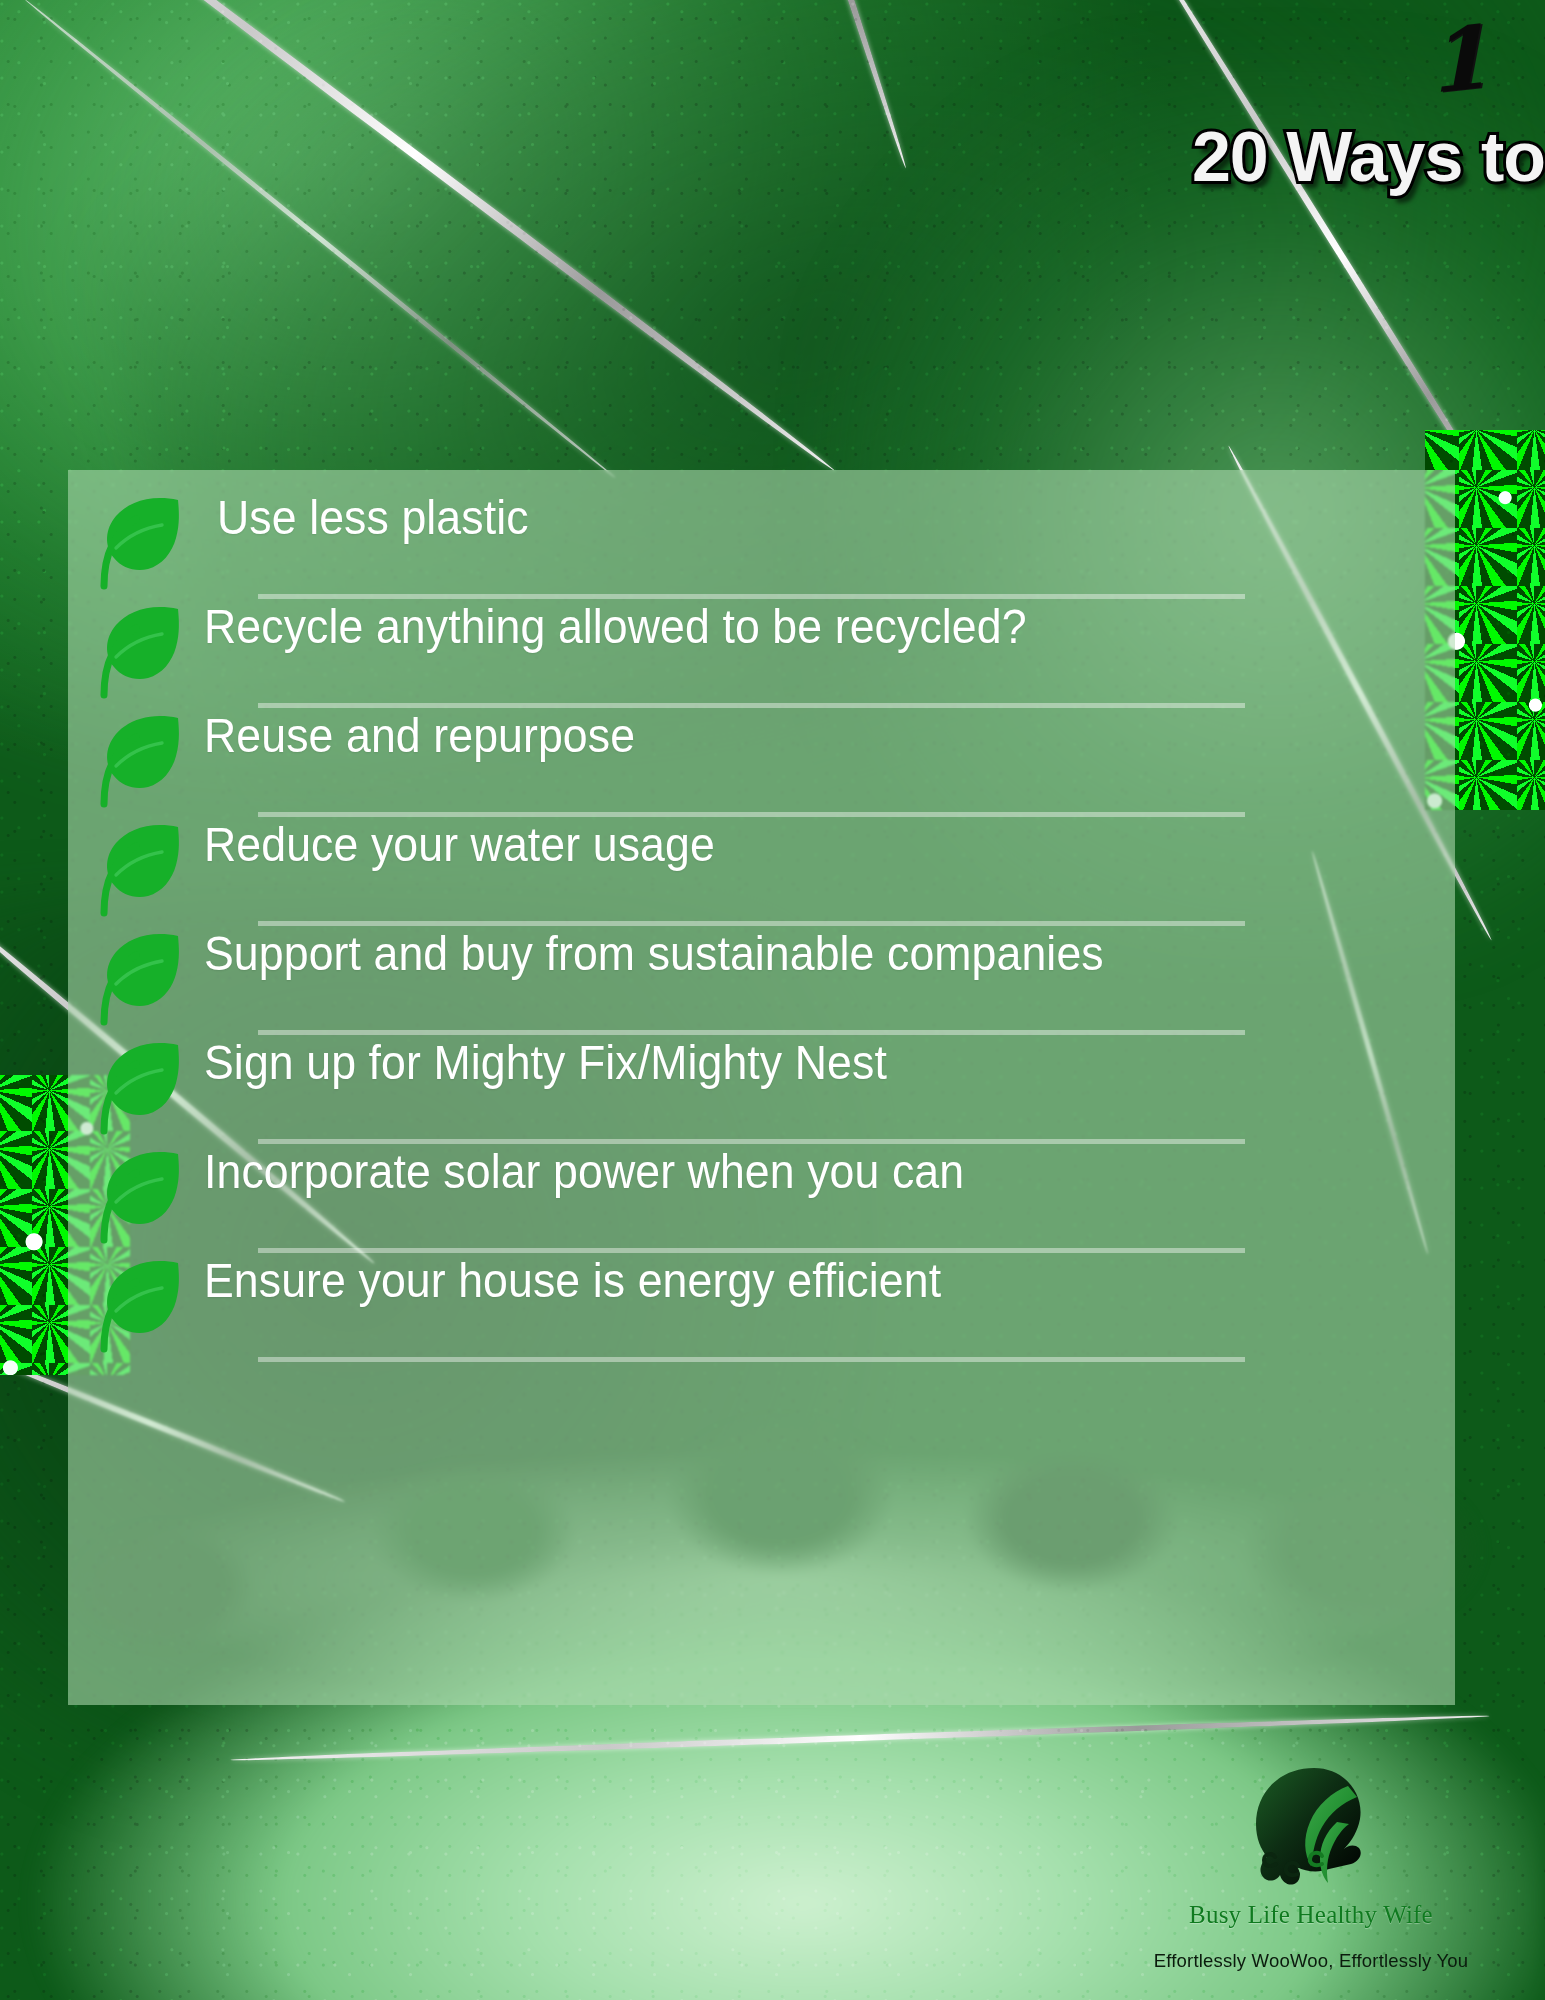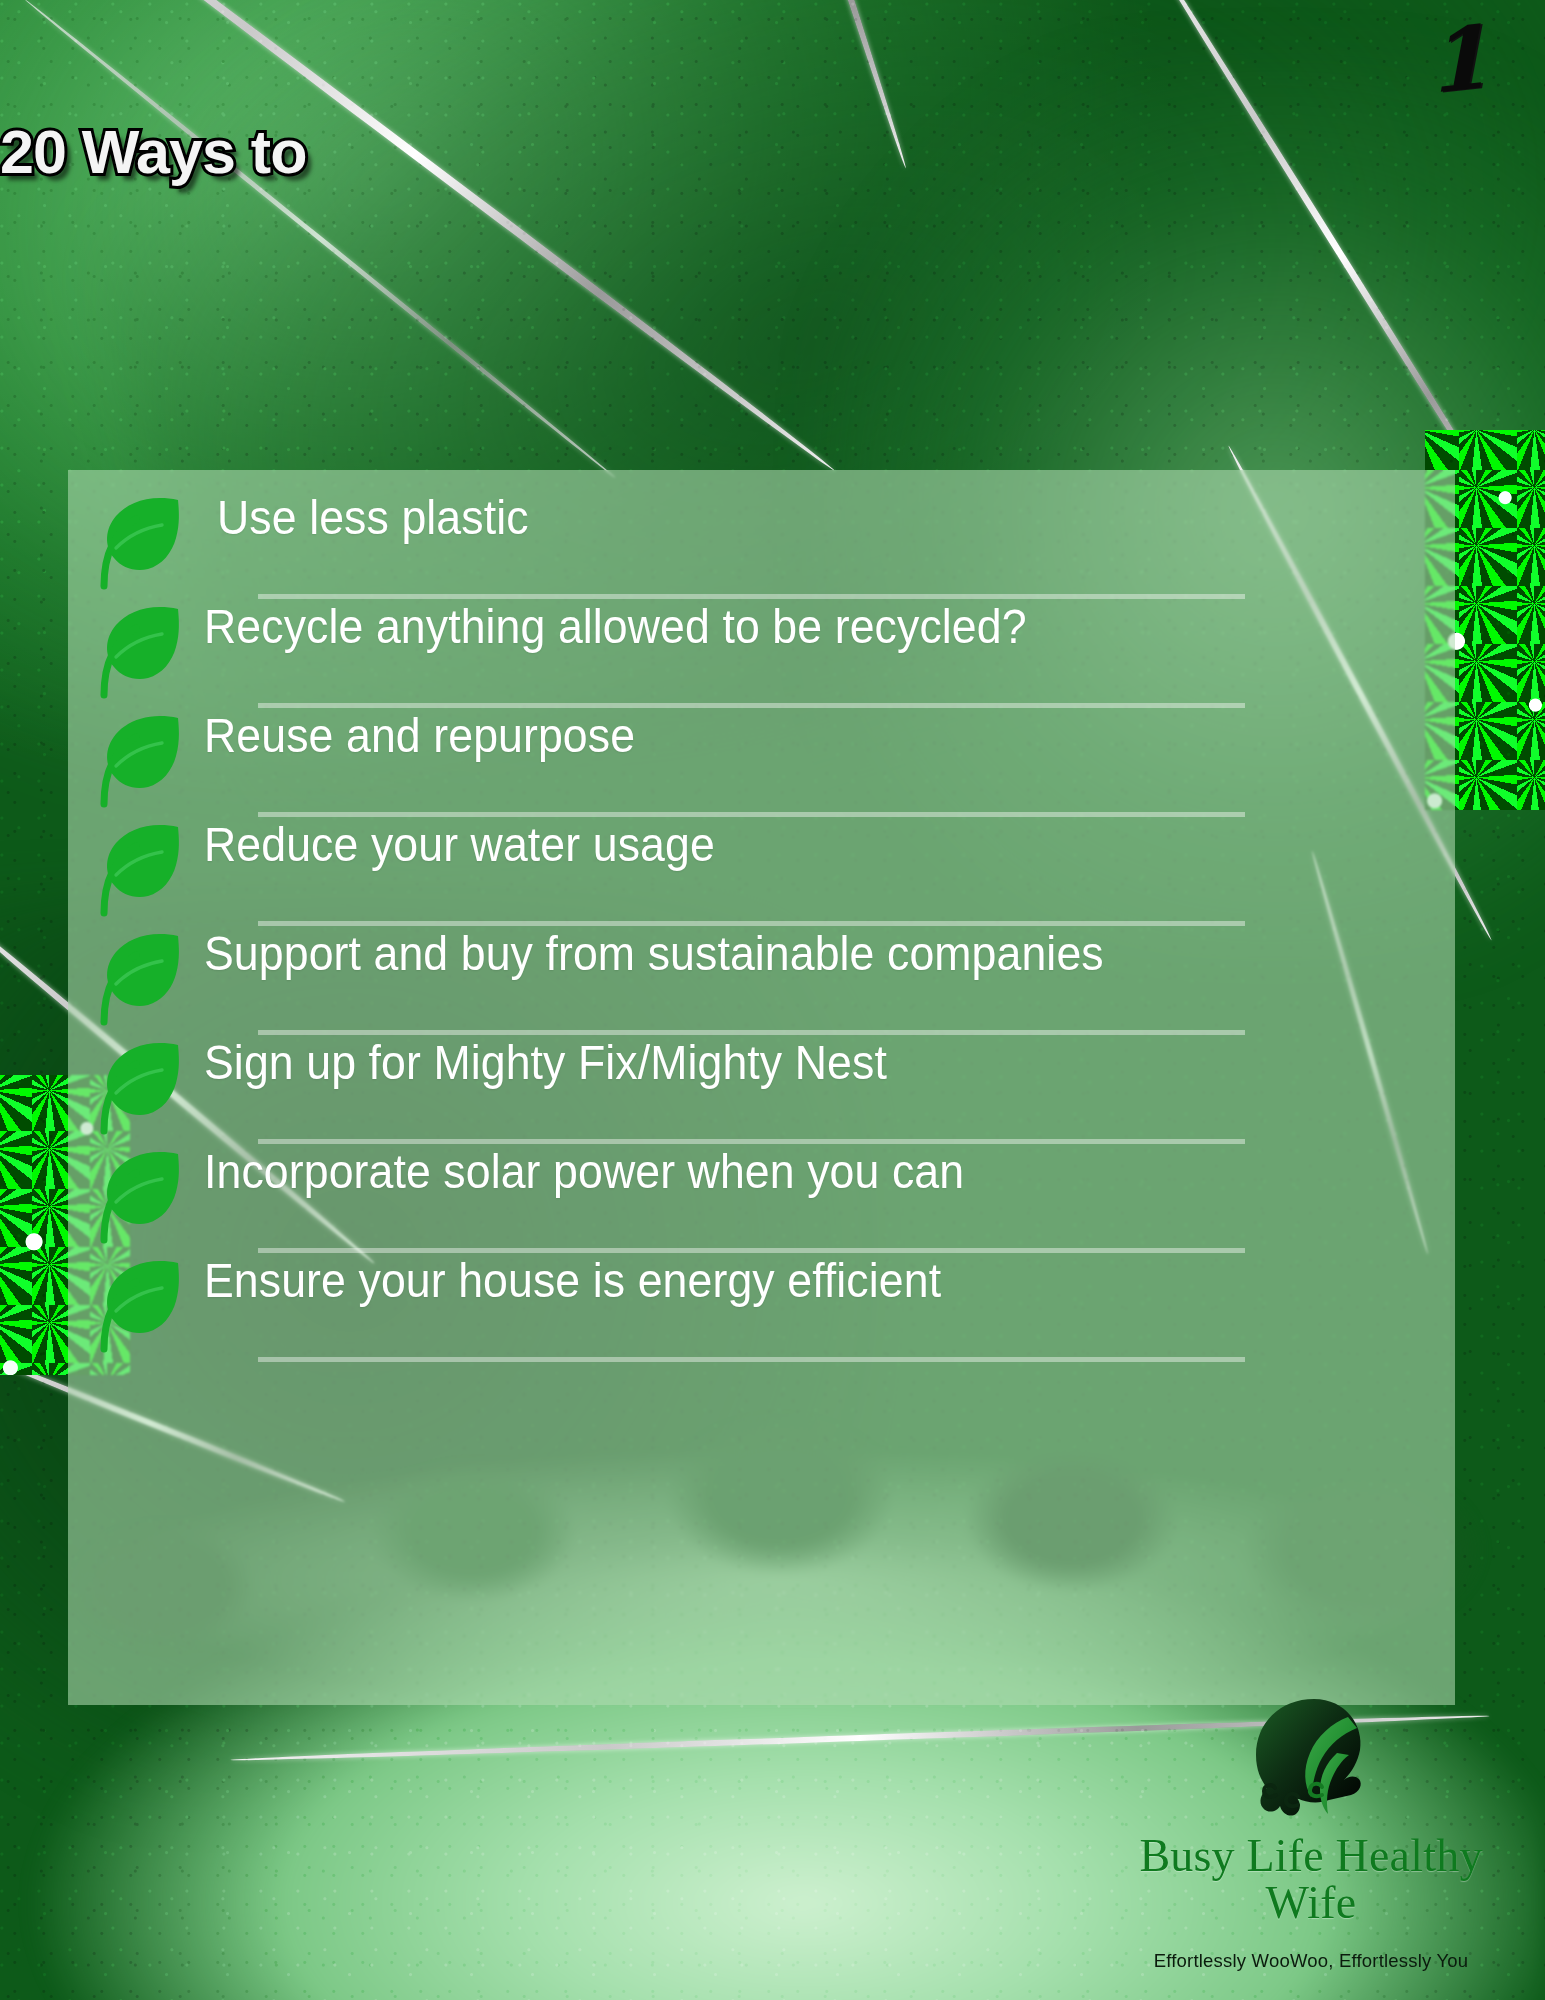--- a/index.html
+++ b/index.html
@@ -119,22 +119,22 @@
     font-family:"DejaVu Serif", serif;
     font-size:86px; font-style:italic; font-weight:700;
     color:#0a0a0a; letter-spacing:-2px;
     transform:rotate(-6deg) skewX(-6deg);
     text-shadow:2px 1px 0 #111;
   }
 
   
   .title{
     position:absolute; left:0; right:0; top:118px;
-    text-align:left;
-    font-size:61px; font-weight:700; line-height:1.12;
+    text-align:right;
+    font-size:70px; font-weight:700; line-height:1.12;
     color:#f4f4f4; letter-spacing:-1px;
     -webkit-text-stroke:6px #000;
     paint-order:stroke fill;
     text-shadow:6px 7px 4px rgba(0,0,0,.55);
   }
   .title-line{ display:block; }
 
   
   .panel{
     position:absolute; left:68px; top:470px;
@@ -176,21 +176,21 @@
 
   
   .logo{
     position:absolute; right:60px; bottom:28px;
     width:348px;
     text-align:center;
   }
   .logo-mark{ width:150px; height:136px; margin:0 auto 2px; display:block; }
   .logo-name{
     font-family:"Liberation Serif", serif;
-    font-size:46px; font-weight:400; color:#0f7a1f;
+    font-size:25px; font-weight:400; color:#0f7a1f;
     line-height:1.02; letter-spacing:.2px;
     text-shadow:0 1px 1px rgba(255,255,255,.35);
   }
   .logo-tag{
     font-size:18.5px; color:#0b1a0d; font-weight:400;
     margin-top:23px; letter-spacing:.2px;
   }
 </style>
 </head>
 <body>

